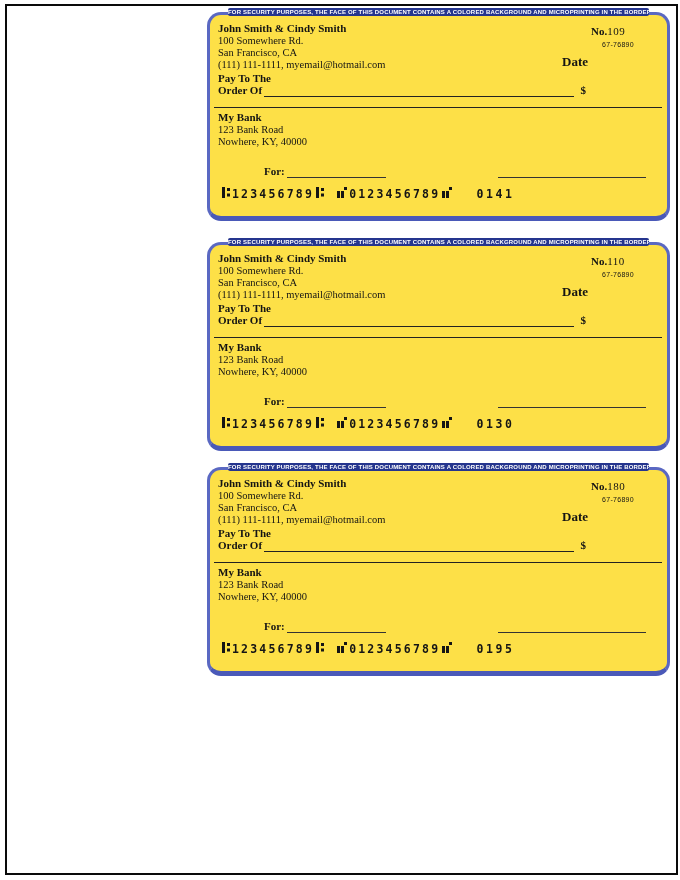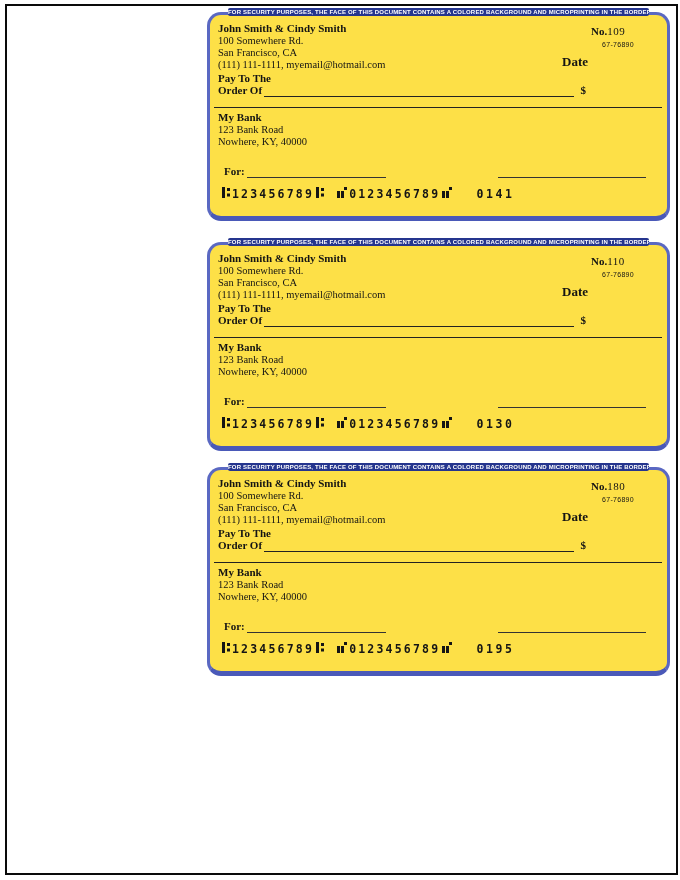--- a/index.html
+++ b/index.html
@@ -44,21 +44,21 @@
   .payee-line { flex:1; height:13px; margin-left:2px; border-bottom:1.2px solid #222; }
   .dollar { font-weight:bold; font-size:11px; line-height:13px; margin-left:7px; }
 
   .amount-line { position:absolute; left:4px; right:5px; top:92px; height:1px;
                  border-bottom:1.3px solid #222; }
 
   .bank { position:absolute; left:8px; top:95px; }
   .bank-name { font-weight:bold; font-size:11px; line-height:14px; }
 
   .for-row { position:absolute; left:14px; top:150px; width:162px; display:flex; align-items:flex-end; }
-  .for-label { font-weight:bold; font-size:11px; line-height:13px; white-space:nowrap; }
+  .for-label { font-weight:bold; font-size:11px; line-height:13px; white-space:nowrap;margin-left:40px; }
   .memo-line { flex:1; height:13px; margin-left:2px; border-bottom:1px solid #333; }
   .sig-line { position:absolute; left:288px; top:151px; width:148px; height:12px;
               border-bottom:1px solid #333; }
 
   .micr { position:absolute; left:12px; top:172px; display:flex; align-items:center; }
   .micr-group { display:inline-flex; align-items:flex-start; }
   .micr-digits { font-family:"DejaVu Sans Mono", monospace; font-weight:700;
                  font-size:11.5px; letter-spacing:2.2px; color:#151515; margin:0 2px; }
   .micr-acct-group { margin-left:13px; }
   .micr-checkno { margin-left:24px; letter-spacing:2.6px; }

